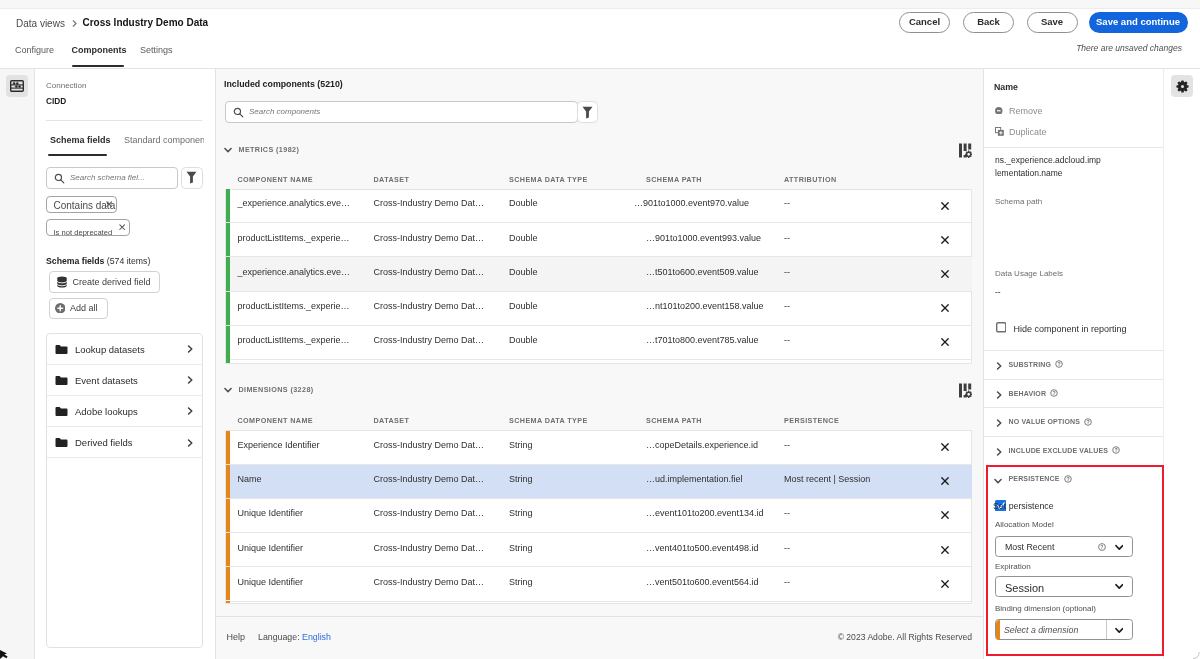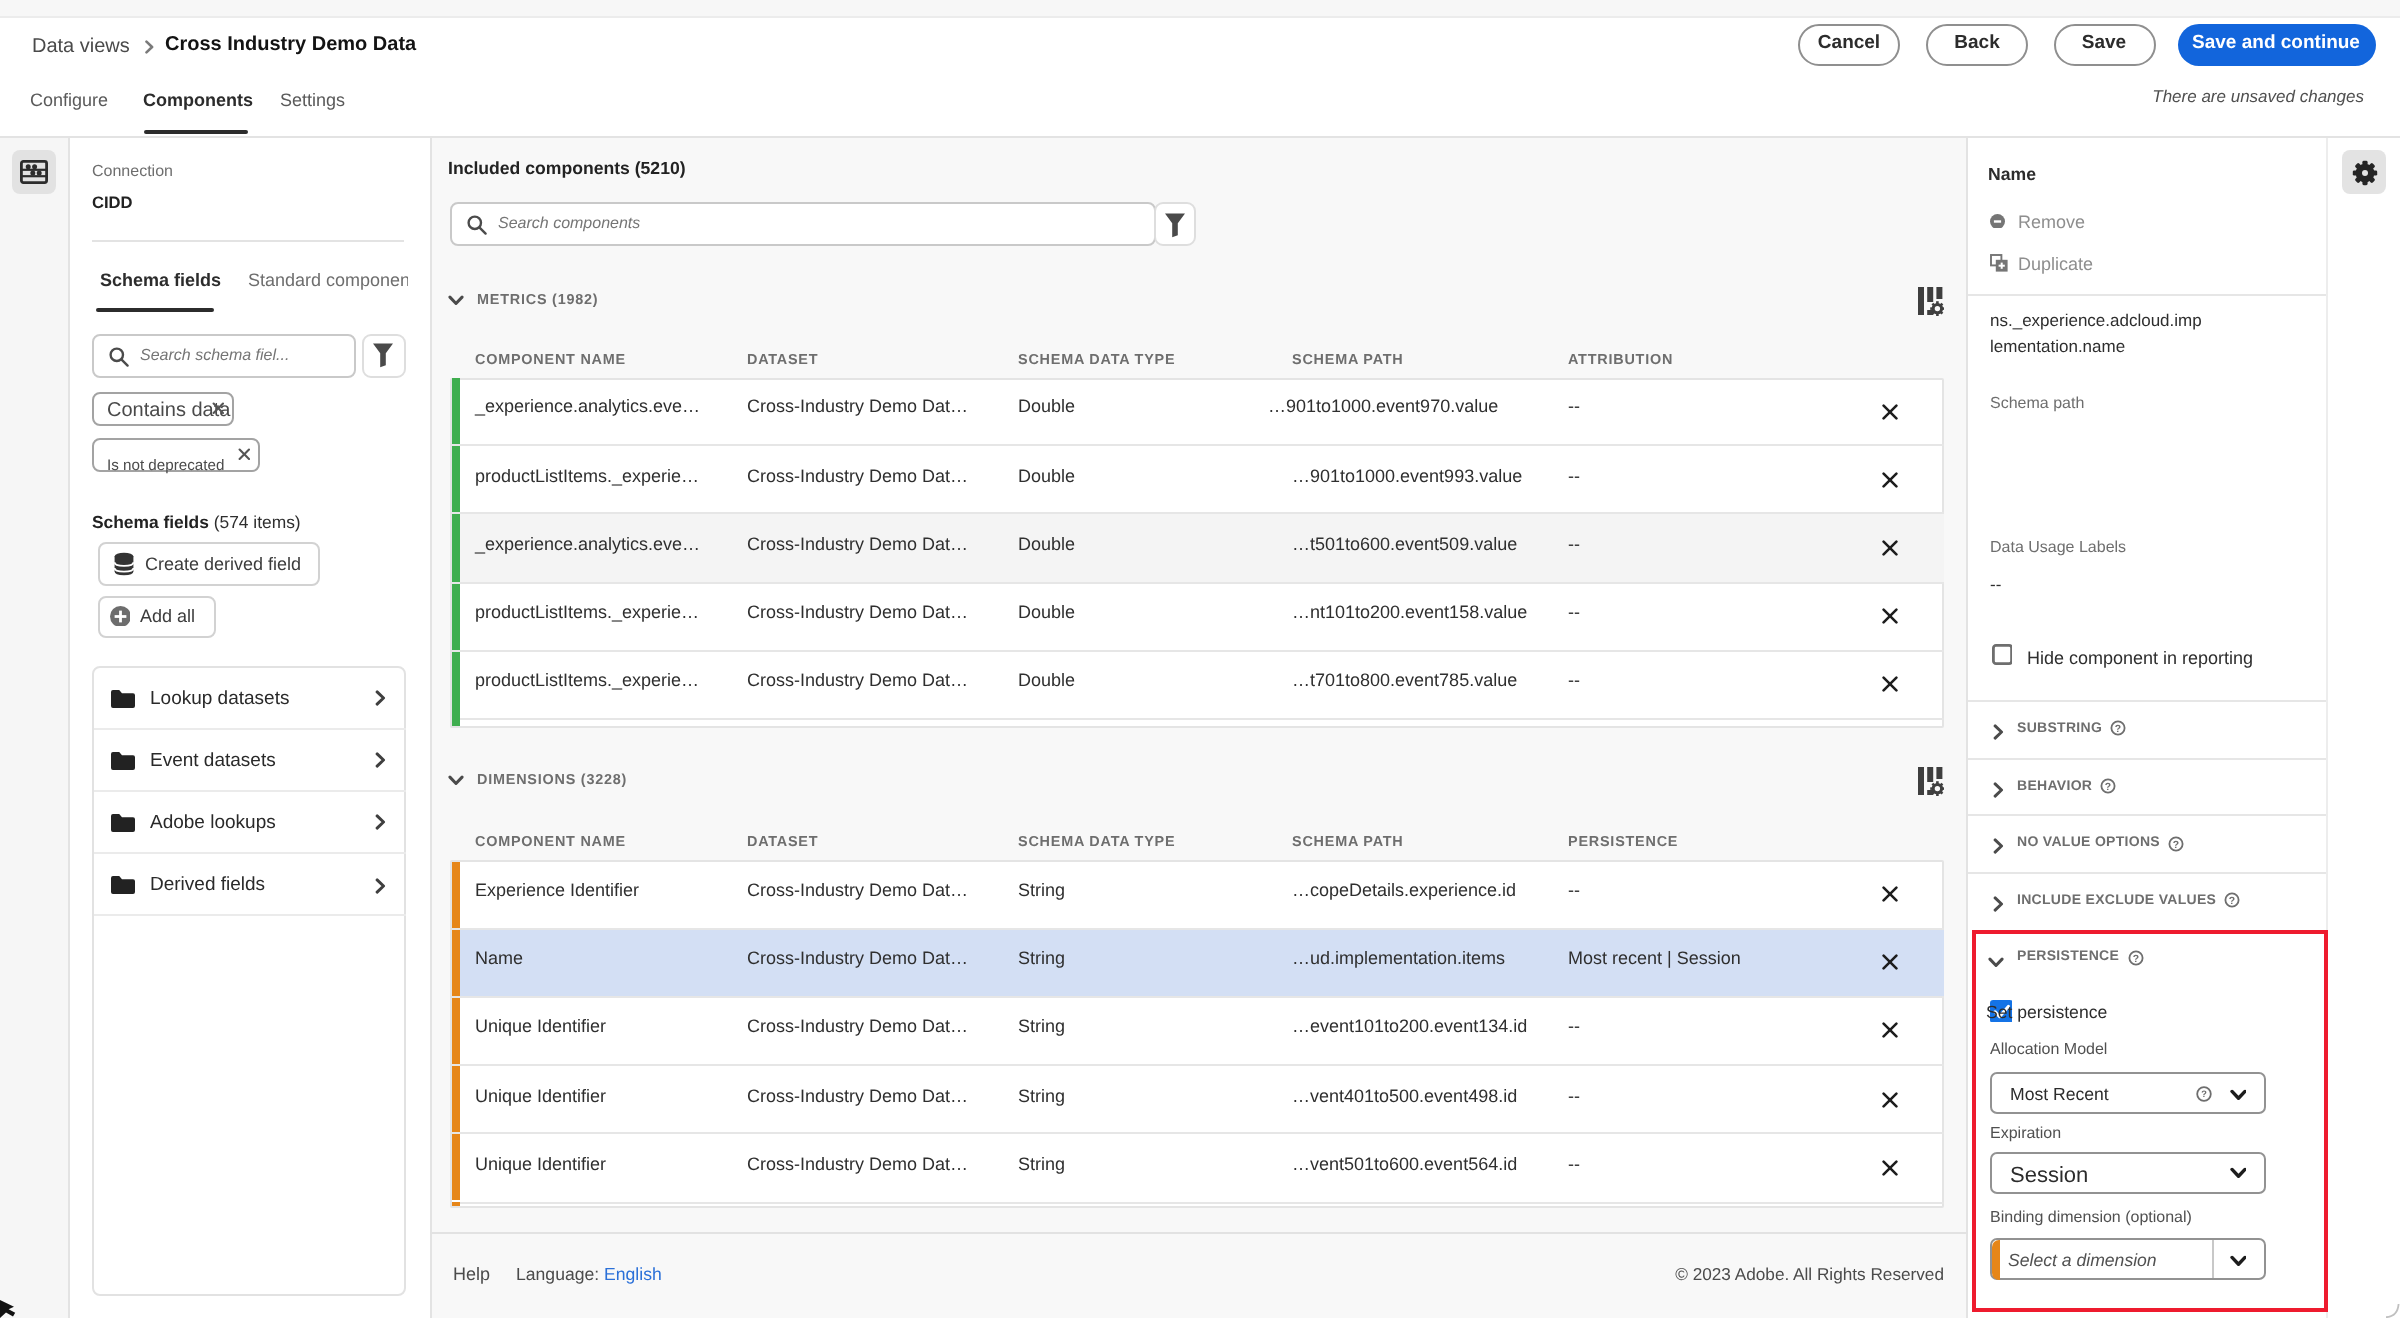--- a/index.html
+++ b/index.html
@@ -253,21 +253,21 @@
 <svg class="a" style="left:940.5px;top:443.0px;" width="8" height="8" viewBox="0 0 8 8">
       <line x1="0.8" y1="0.8" x2="7.2" y2="7.2" stroke="#1d1d1d" stroke-width="1.3" stroke-linecap="round"></line>
       <line x1="7.2" y1="0.8" x2="0.8" y2="7.2" stroke="#1d1d1d" stroke-width="1.3" stroke-linecap="round"></line>
     </svg>
 <div class="a" style="left:225.5px;top:463.7px;width:746px;height:1px;background:#e6e6e6;"></div>
 <div class="a" style="left:225.5px;top:464.7px;width:746px;height:33.2px;background:#d3dff4;"></div>
 <div class="a" style="left:225.5px;top:464.7px;width:4px;height:33.2px;background:#e68619;"></div>
 <div class="a cell" style="left:237.5px;top:474.1px;">Name</div>
 <div class="a cell" style="left:373.5px;top:474.1px;">Cross-Industry Demo Dat…</div>
 <div class="a cell" style="left:509px;top:474.1px;">String</div>
-<div class="a cell" style="left:646px;top:474.1px;">…ud.implementation.items</div>
+<div class="a cell" style="left:646px;top:474.1px;">…ud.implementation.fiel</div>
 <div class="a cell" style="left:784px;top:474.1px;">Most recent | Session</div>
 <svg class="a" style="left:940.5px;top:477.2px;" width="8" height="8" viewBox="0 0 8 8">
       <line x1="0.8" y1="0.8" x2="7.2" y2="7.2" stroke="#1d1d1d" stroke-width="1.3" stroke-linecap="round"></line>
       <line x1="7.2" y1="0.8" x2="0.8" y2="7.2" stroke="#1d1d1d" stroke-width="1.3" stroke-linecap="round"></line>
     </svg>
 <div class="a" style="left:225.5px;top:497.9px;width:746px;height:1px;background:#e6e6e6;"></div>
 <div class="a" style="left:225.5px;top:498.9px;width:4px;height:33.2px;background:#e68619;"></div>
 <div class="a cell" style="left:237.5px;top:508.3px;">Unique Identifier</div>
 <div class="a cell" style="left:373.5px;top:508.3px;">Cross-Industry Demo Dat…</div>
 <div class="a cell" style="left:509px;top:508.3px;">String</div>

